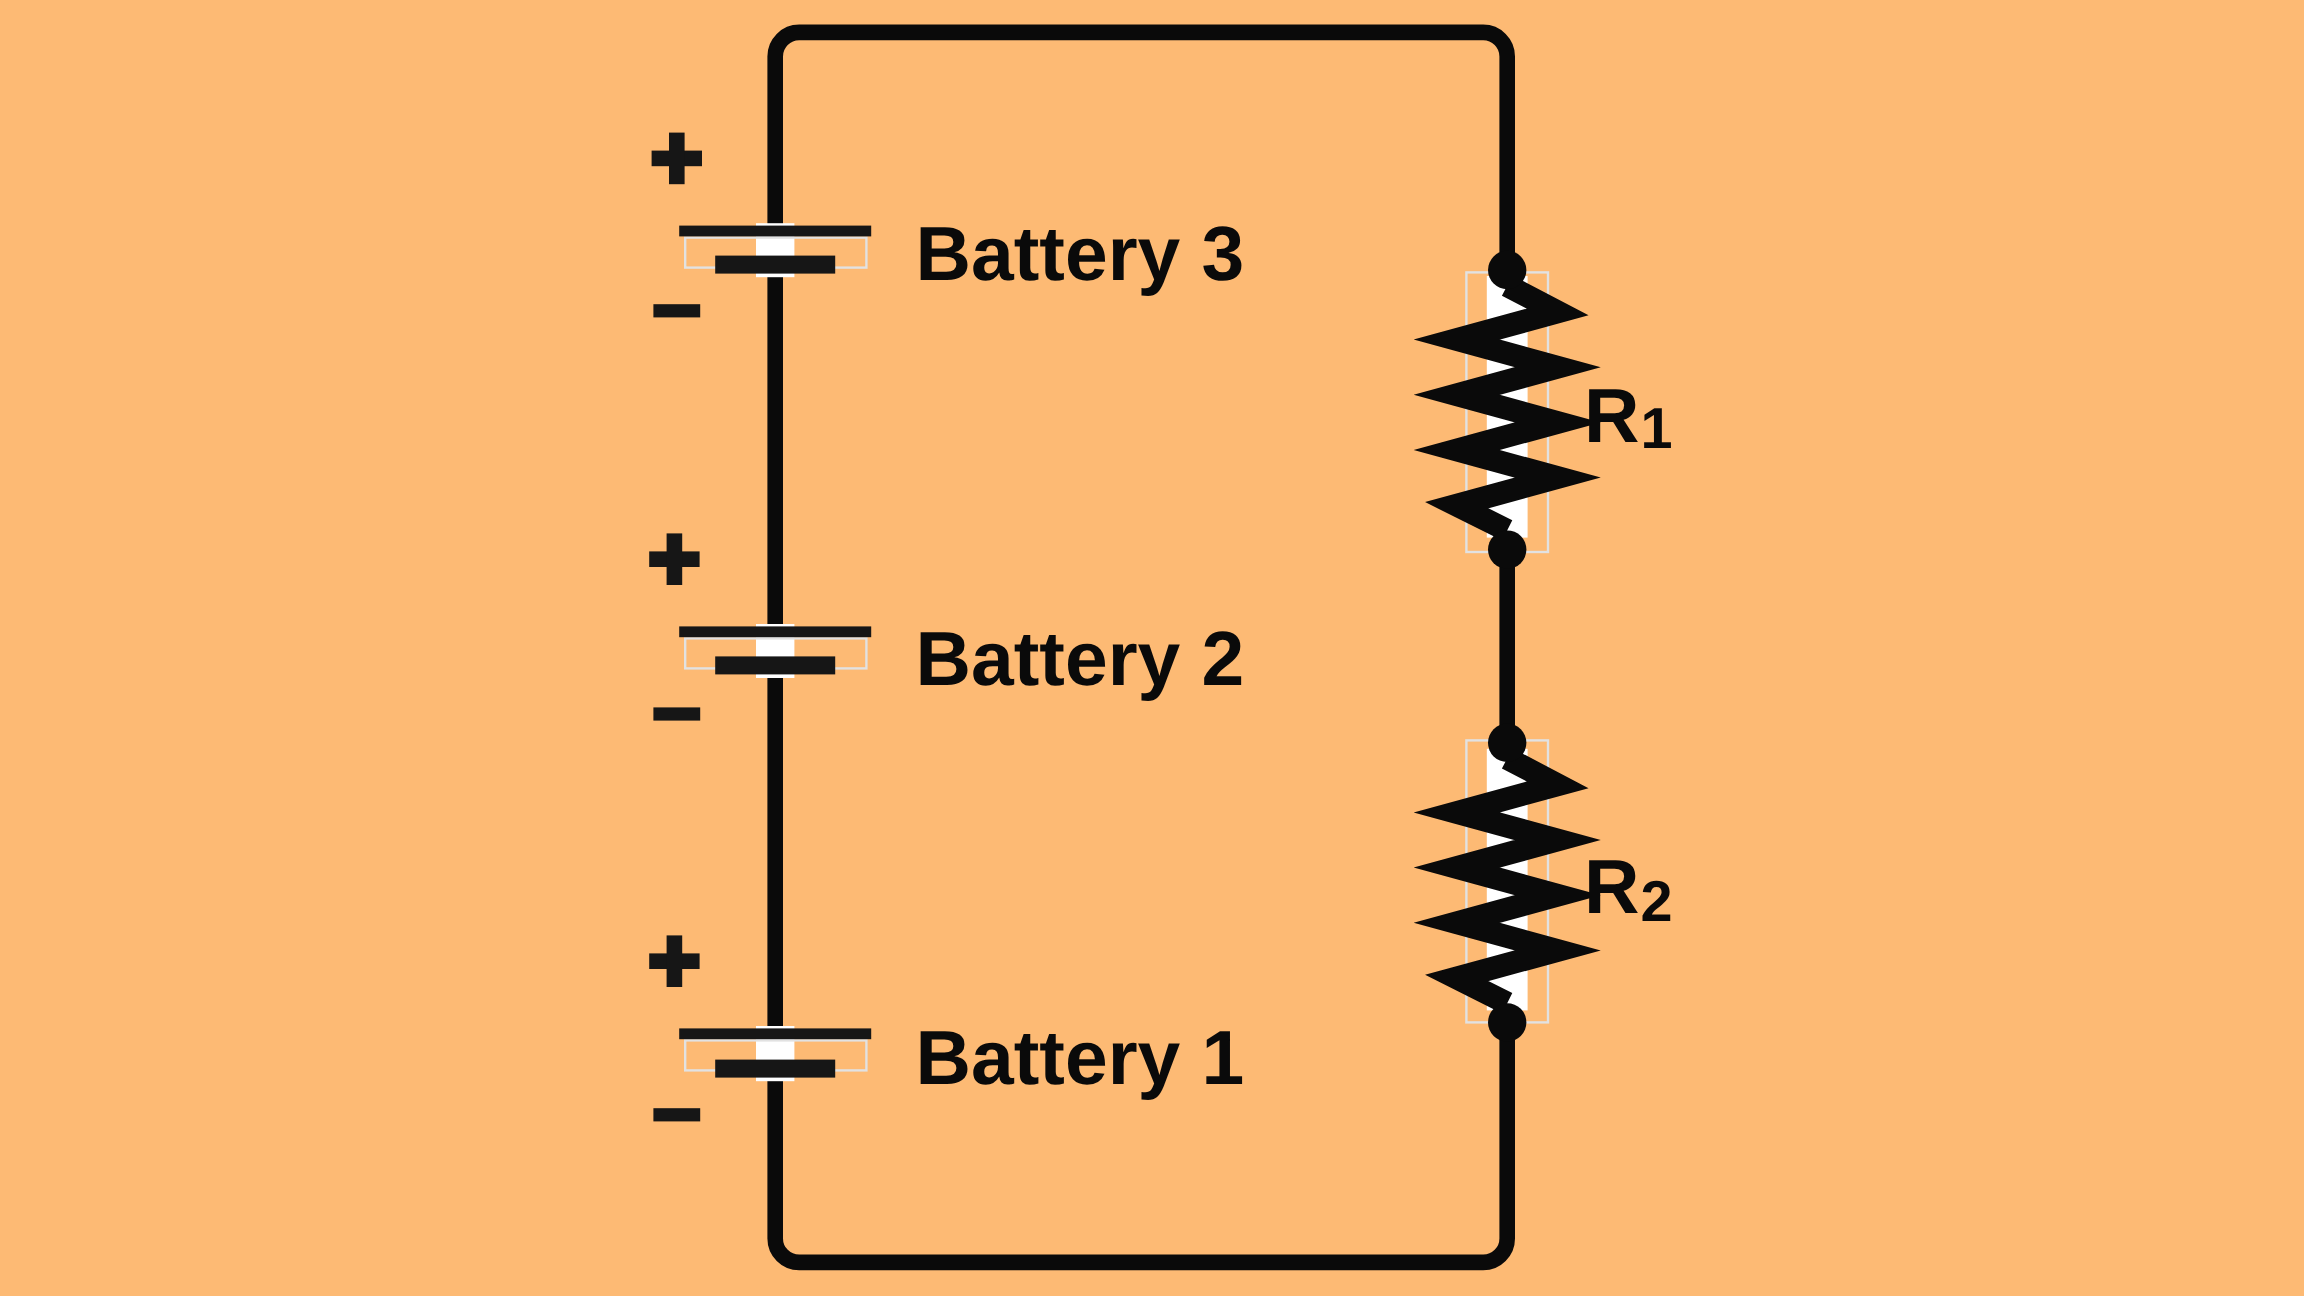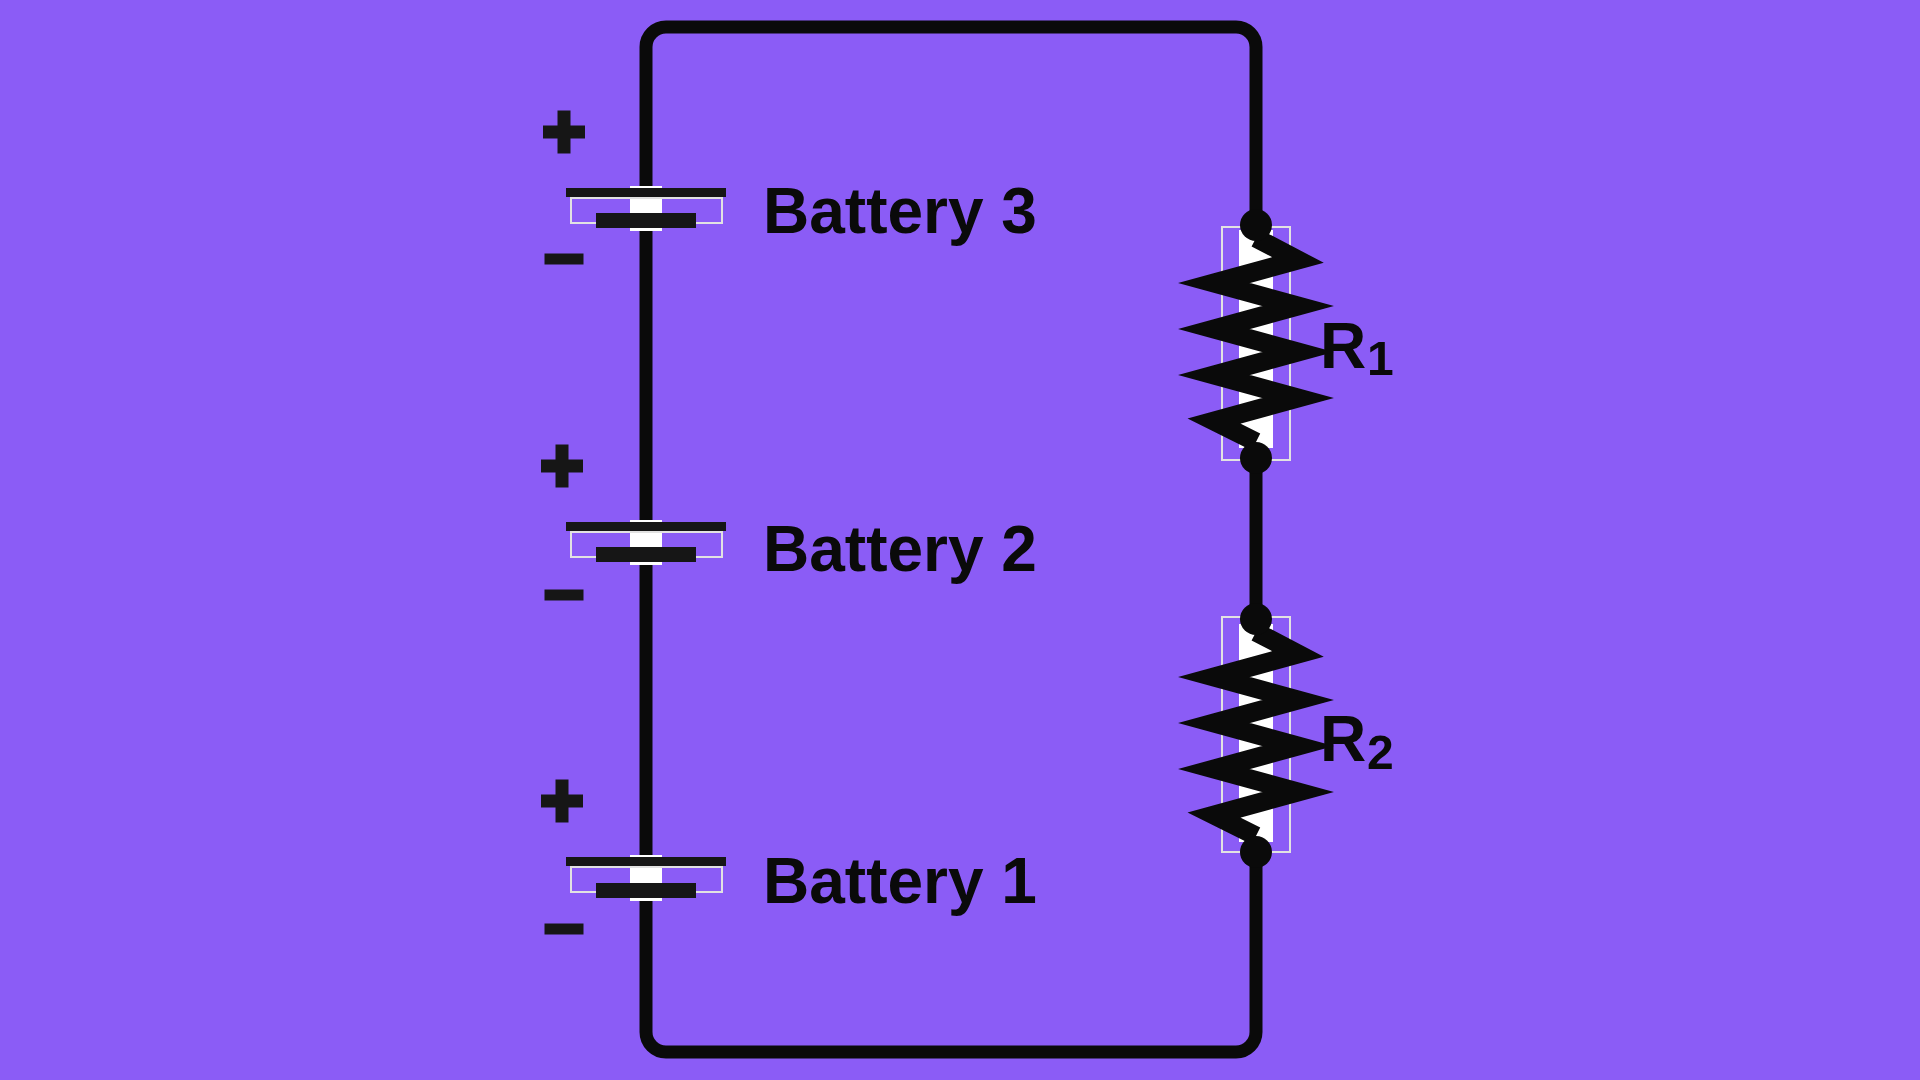--- a/index.html
+++ b/index.html
@@ -4,21 +4,21 @@
 <style>
   html, body {
     margin: 0;
     padding: 0;
     background: #ffffff;
   }
   .stage {
     position: relative;
     width: 1920px;
     height: 1080px;
-    background: #8b5cf6;
+    background: #fdba74;
     overflow: hidden;
     font-family: "Liberation Sans", sans-serif;
   }
   svg { display: block; }
   .wire       { fill: none; stroke: #0a0a0a; stroke-width: 13; }
   .mask       { fill: #ffffff; stroke: none; }
   .plate      { fill: #161616; stroke: none; }
   .faint-box  { fill: none; stroke: #e2e2e2; stroke-width: 2; }
   .zigzag     { fill: none; stroke: #0a0a0a; stroke-width: 19; stroke-linejoin: miter; stroke-linecap: butt; }
   .dot        { fill: #0a0a0a; stroke: none; }

